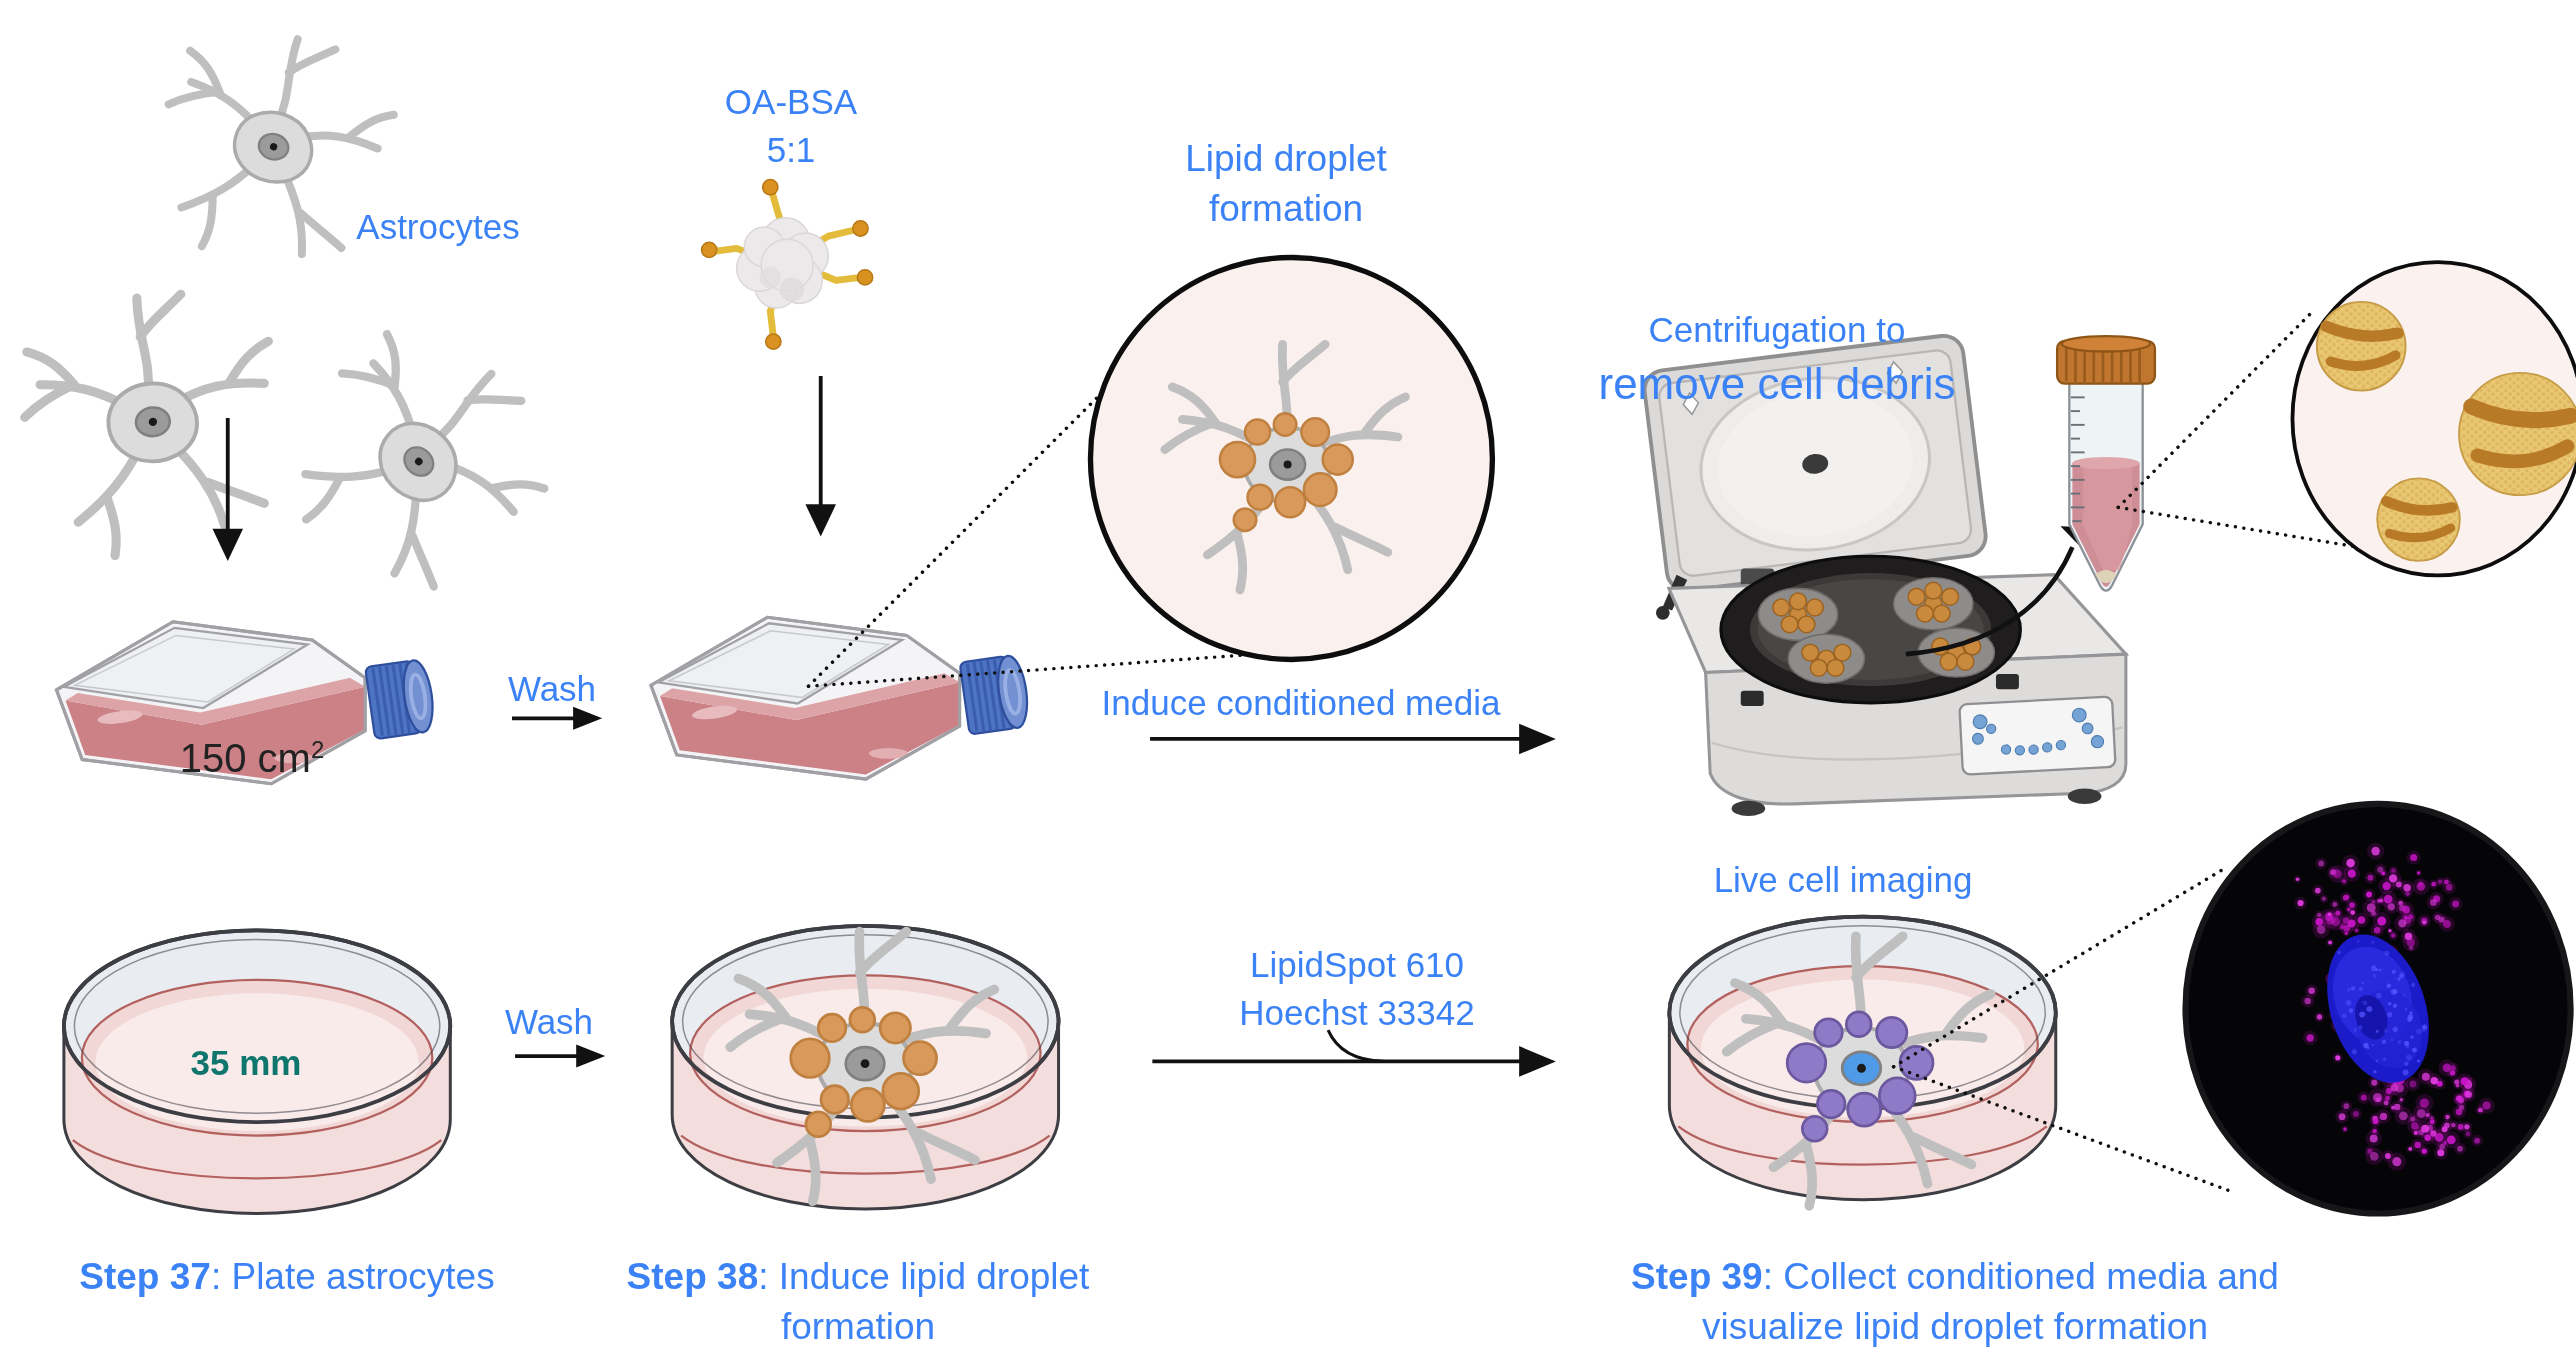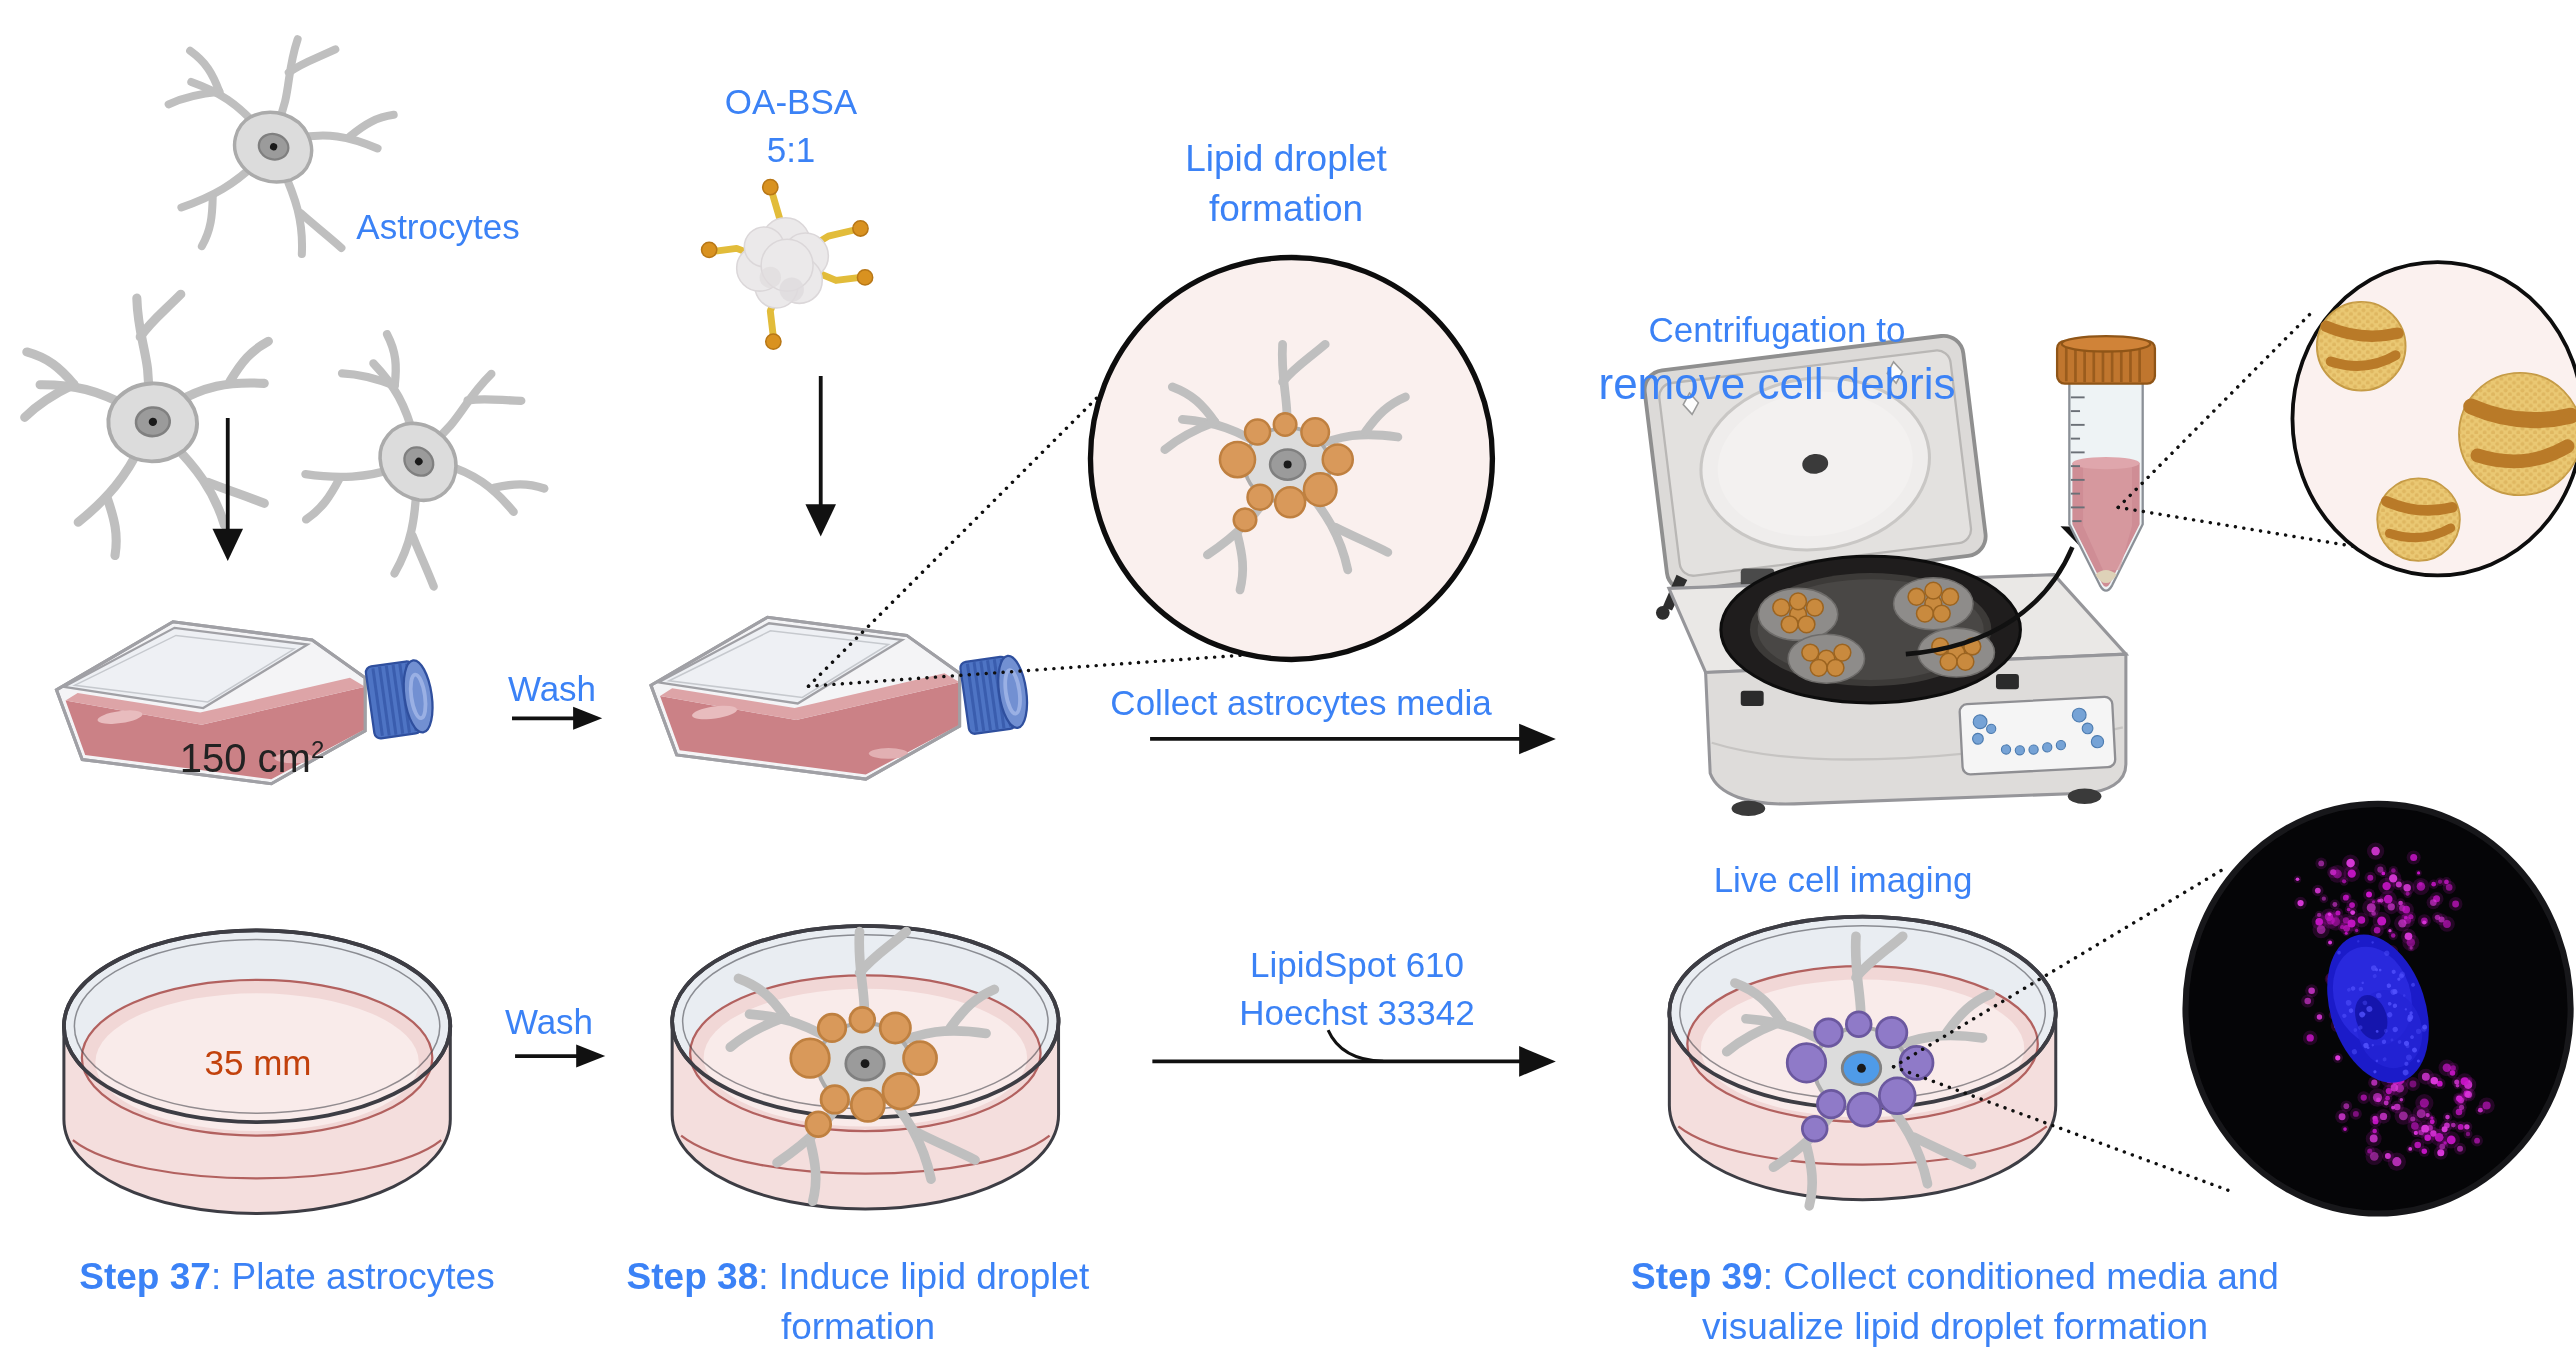--- a/index.html
+++ b/index.html
@@ -809,29 +809,29 @@
 
 <div class="lbl sm" style="left:252px;top:731px;color:#222;"><span>150 cm</span><sup>2</sup></div>
 
 <div class="lbl" style="left:552px;top:665px;"><span>Wash</span></div>
 
 <div class="lbl lg" style="left:1286px;top:134px;">
   <div>Lipid droplet</div>
   <div>formation</div>
 </div>
 
-<div class="lbl" style="left:1301px;top:679px;"><span>Collect astrocytes media</span></div>
+<div class="lbl" style="left:1301px;top:679px;"><span>Induce conditioned media</span></div>
 
 <div class="lbl" style="left:1777px;top:280px;margin-top:26px;">
   <div>Centrifugation to</div>
   <div style="font-size:44px;">remove cell debris</div>
 </div>
 
 
-<div class="lbl" style="left:258px;top:1039px;color:#c2410c;"><span>35 mm</span></div>
+<div class="lbl" style="left:246px;top:1039px;color:#0f766e;font-weight:bold;"><span>35 mm</span></div>
 
 <div class="lbl" style="left:549px;top:998px;"><span>Wash</span></div>
 
 <div class="lbl" style="left:1357px;top:941px;">
   <div>LipidSpot 610</div>
   <div>Hoechst 33342</div>
 </div>
 
 <div class="lbl" style="left:1843px;top:856px;"><span>Live cell imaging</span></div>
 

